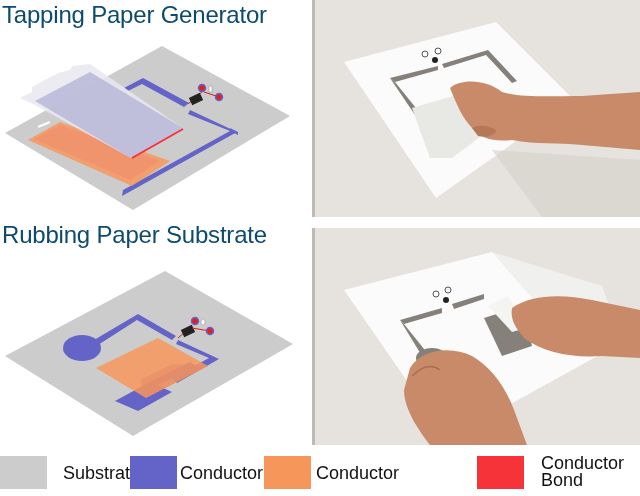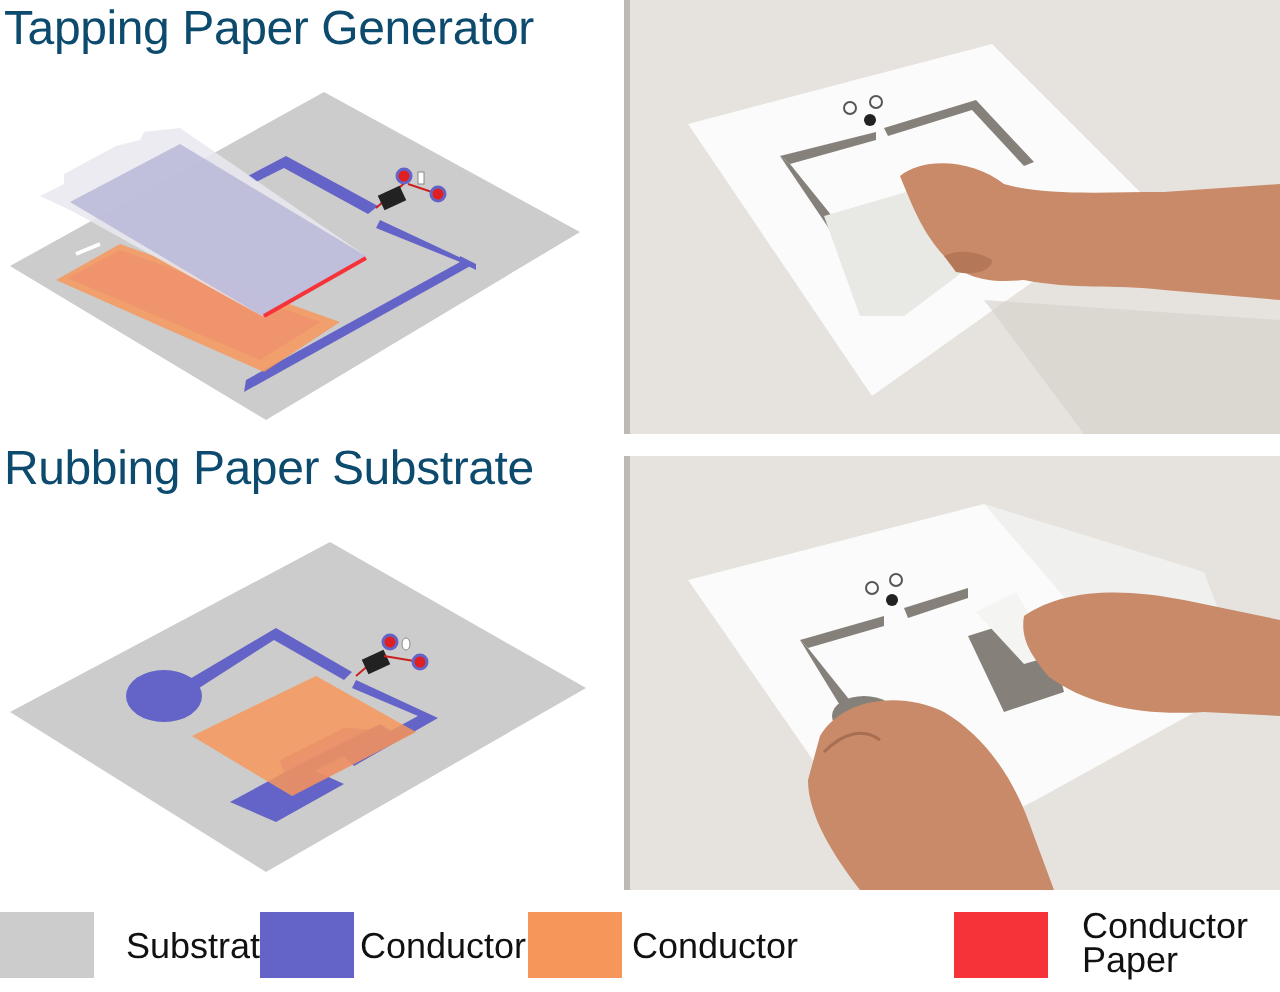--- a/index.html
+++ b/index.html
@@ -148,15 +148,15 @@
     <div class="swatch" style="left:0;background:#6464c8;"></div>
     <div class="legend-label" style="left:50px;top:12px;">Conductor</div>
   </div>
   <div class="legend-item" style="left:264px;">
     <div class="swatch" style="left:0;background:#f7965a;"></div>
     <div class="legend-label" style="left:52px;top:12px;">Conductor</div>
   </div>
   <div class="legend-item" style="left:477px;">
     <div class="swatch" style="left:0;background:#f7333a;"></div>
     <div class="legend-label" style="left:64px;top:2px;">Conductor</div>
-    <div class="legend-label" style="left:64px;top:19px;">Paper</div>
+    <div class="legend-label" style="left:64px;top:19px;">Bond</div>
   </div>
 </div>
 
 </body></html>

